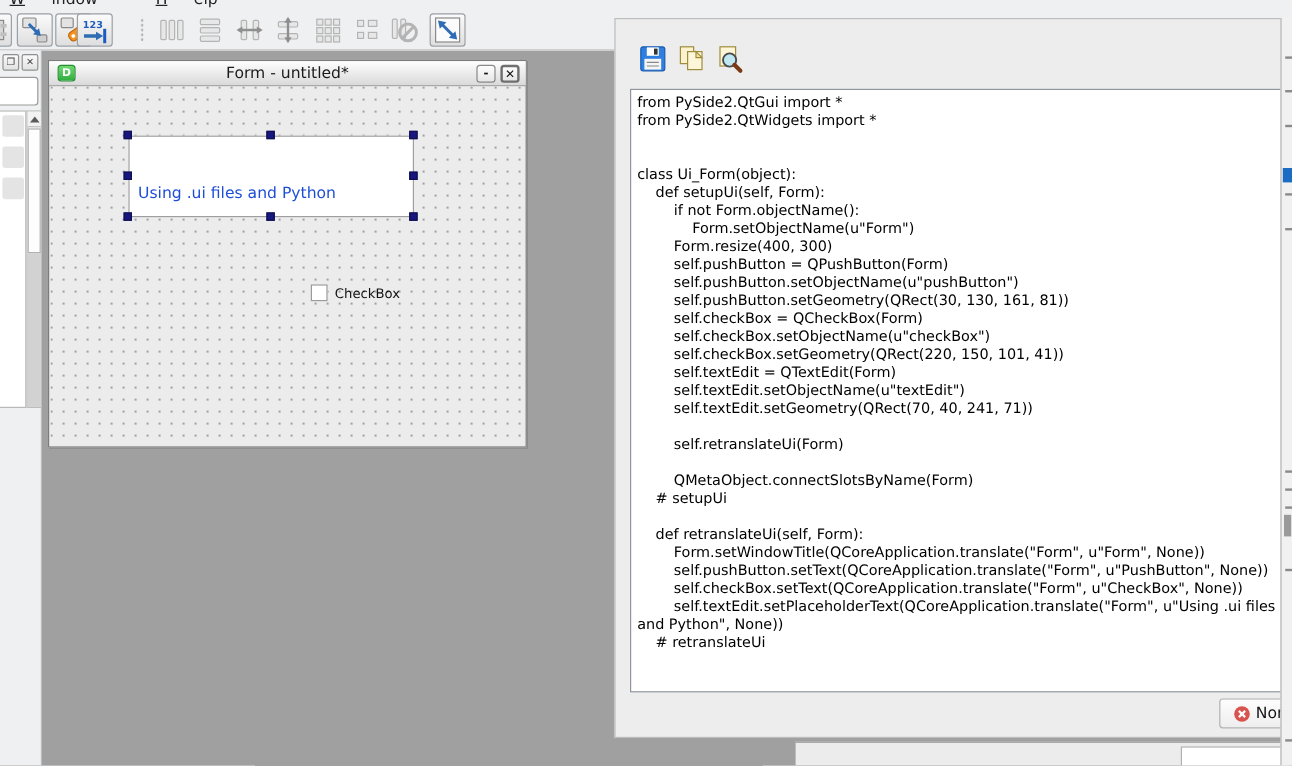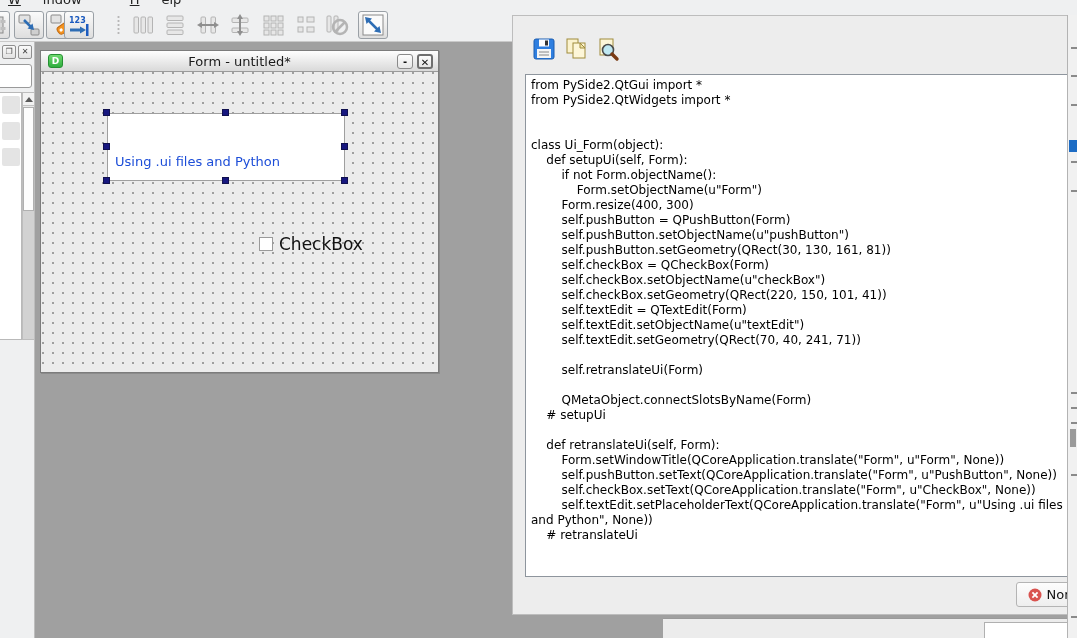--- a/index.html
+++ b/index.html
@@ -55,21 +55,21 @@
 
   #textedit { position:absolute; left:65px; top:41px; width:238px; height:68px; background:#ffffff; border:1px solid #9f9f9f; }
   #textedit .ph { position:absolute; left:7px; top:5px; font-size:13px; color:#1d4ed8;margin-top:35px; }
   .handle { position:absolute; width:7px; height:7px; background:#17177f; border:1px solid #10104f; }
 
   #pushbtn { position:absolute; left:26px; top:132px; width:162px; height:76px; border:1px solid #a9a9a9;
              border-radius:3px; background:linear-gradient(#fdfdfd,#ededed); display:flex; align-items:center;
              justify-content:center; font-size:13px; color:#111; }
   #checkboxw { position:absolute; left:217px; top:164px; height:16px; display:flex; align-items:center; }
   #checkboxw .cbox { width:14px; height:14px; background:#ffffff; border:1px solid #9a9a9a; margin-right:6px; }
-  #checkboxw .clabel { font-size:17px; color:#111; }
+  #checkboxw .clabel { font-size:11px; color:#111; }
 
   
   #codedlg { left:484px; top:15px; width:583px; height:600px; background:#ededed; border:1px solid #bdbdbd;margin-left:28px; }
   .dlgicon { position:absolute; top:21px; width:24px; height:24px; }
   #codebox { position:absolute; left:12px; top:58px; width:567px; height:503px; background:#ffffff; border:1px solid #8e959d; }
   #codepre { position:absolute; left:0; top:0; right:16px; bottom:0; overflow:hidden; white-space:pre;
              font-family:"DejaVu Sans","Liberation Sans",sans-serif; font-size:12px; line-height:15px;
              color:#000; padding:3px 0 0 5px; }
   #vsb { position:absolute; right:0; top:0; width:15px; height:100%; background:#f1f1f1; border-left:1px solid #c6c6c6; }
   #vsb .sbup, #vsb .sbdn { position:absolute; left:0; width:14px; height:14px; background:#f1f1f1; }

